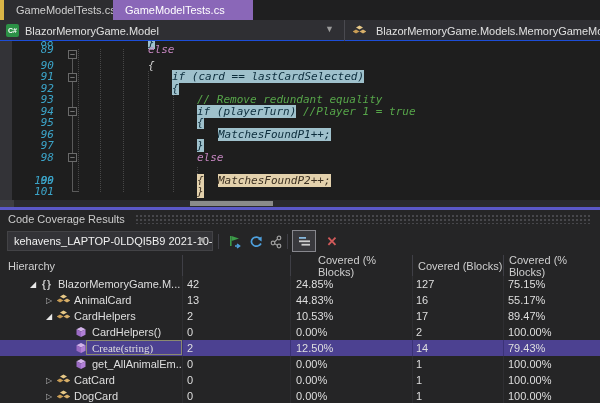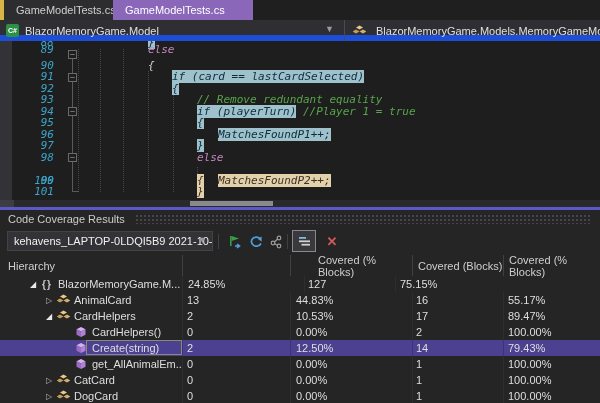--- a/index.html
+++ b/index.html
@@ -9,21 +9,21 @@
     background:#1e1e1e; font-family:"Liberation Sans", sans-serif;
     color:#d4d4d4; font-size:11px; -webkit-font-smoothing:antialiased;
   }
   
   #tabbar { position:absolute; left:0; top:0; width:600px; height:20px; background:#1f1f20; }
   #edge-strip { position:absolute; left:0; top:0; width:4px; height:20px; background:#d9b446; }
   .tab { position:absolute; top:0; height:20px; display:flex; align-items:center; padding:0 12px; cursor:default; }
   .tab.inactive { left:4px; width:109px; background:#2d2d30; color:#cfcfcf; }
   .tab.active  { left:113px; width:140px; background:#8a67b8; color:#ffffff; }
   
-  #navbar { position:absolute; left:0; top:20px; width:600px; height:21px; background:#2f2f33; border-bottom:6px solid #1d4ed8; }
+  #navbar { position:absolute; left:0; top:20px; width:600px; height:21px; background:#2f2f33; border-bottom:1px solid #1d4ed8; }
   .nav-sec { position:absolute; top:0; height:21px; display:flex; align-items:center; }
   #nav-left { left:0; width:345px; border-right:1px solid #4a4a50; padding-left:6px; }
   #nav-right { left:346px; width:254px; padding-left:6px; }
   .nav-label { color:#e0e0e0; margin-left:6px; white-space:nowrap; }
   #nav-dd-arrow { position:absolute; right:10px; top:4px; color:#9a9a9a; font-size:9px; }
   .csharp-badge { width:13px; height:13px; background:#2c9146; border-radius:2px; color:#fff;
     font-size:7px; font-weight:bold; display:flex; align-items:center; justify-content:center; }
   
   #editor { position:absolute; left:0; top:41px; width:600px; height:172px; background:#1e1e1e; overflow:hidden;font-style:italic; }
   #indicator-margin { position:absolute; left:0; top:0; width:12px; height:159px; background:#333337; }
@@ -224,20 +224,21 @@
       </div>
     <div id="grid-rows">
         <div class="row">
           <div class="cell c1" style="padding-left: 26px;">
             <span class="expander expanded">◢</span>
             <span class="tree-icon">
               <span class="ns-glyph">{}</span>
             </span>
             <span class="row-name">BlazorMemoryGame.M...</span>
           </div>
+          <div class="cell c2">42</div>
           <div class="cell c3">24.85%</div>
           <div class="cell c4">127</div>
           <div class="cell c5">75.15%</div>
         </div>
         <div class="row">
           <div class="cell c1" style="padding-left: 42px;">
             <span class="expander collapsed">▷</span>
             <span class="tree-icon">
               <svg width="13" height="12" viewBox="0 0 13 12">
                 <polygon points="6.5,0.5 10,2.5 6.5,4.5 3,2.5" fill="#e8c988"></polygon>
@@ -280,21 +281,21 @@
               </svg>
             </span>
             <span class="row-name">CardHelpers()</span>
           </div>
           <div class="cell c2">0</div>
           <div class="cell c3">0.00%</div>
           <div class="cell c4">2</div>
           <div class="cell c5">100.00%</div>
         </div>
         <div class="row selected">
-          <div class="cell c1" style="padding-left: 60px;">
+          <div class="cell c1" style="padding-left: 60px; font-family: Liberation Serif, serif;">
             <span class="expander none"></span>
             <span class="tree-icon">
               <svg width="12" height="12" viewBox="0 0 12 12">
                 <polygon points="6,1 10.5,3.3 6,5.6 1.5,3.3" fill="#d2b2ea"></polygon>
                 <polygon points="1.5,3.3 6,5.6 6,11 1.5,8.7" fill="#9b6bc4"></polygon>
                 <polygon points="10.5,3.3 6,5.6 6,11 10.5,8.7" fill="#b180d7"></polygon>
               </svg>
             </span>
             <span class="row-name">Create(string)</span>
             <span class="focus-rect"></span>

